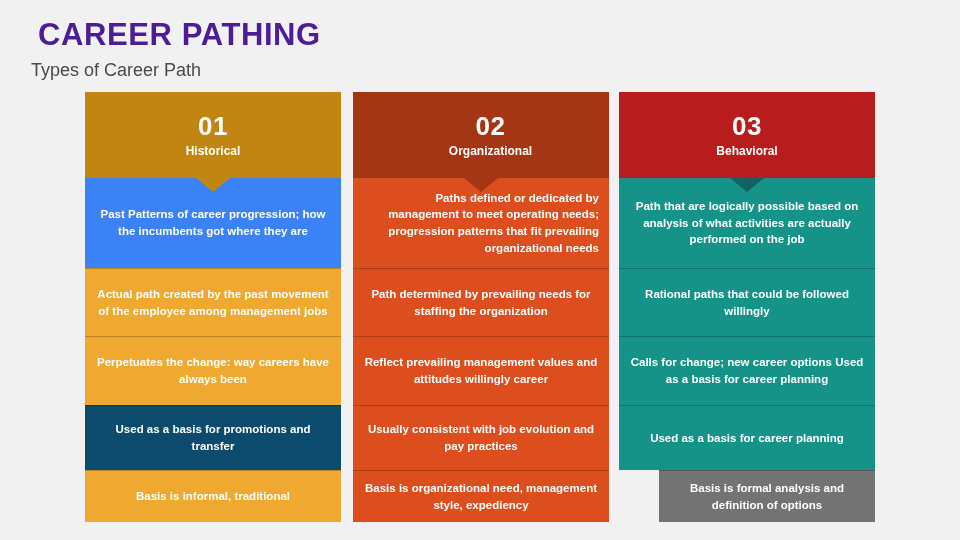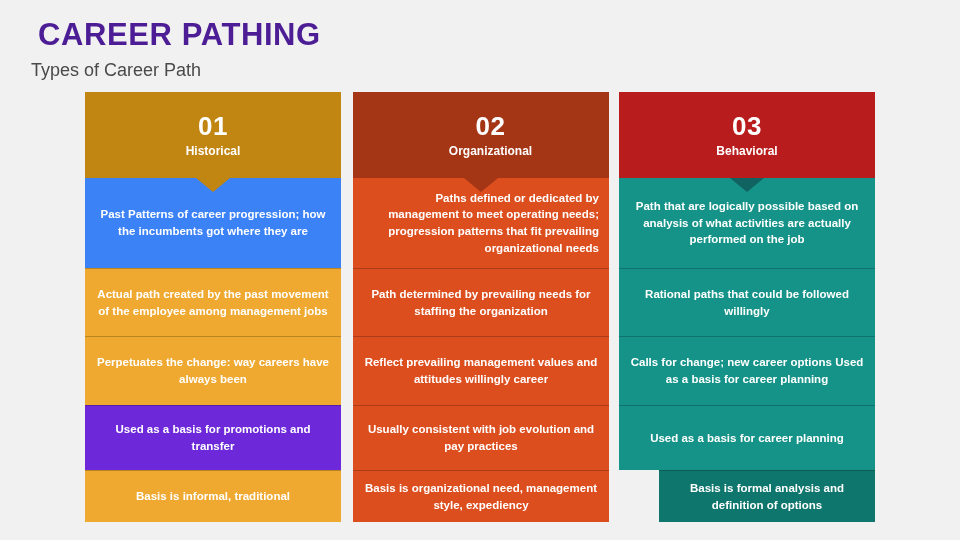--- a/index.html
+++ b/index.html
@@ -152,21 +152,21 @@
       <div class="col-body">
         <div class="cell cell-0" style="background: #3b82f6;">
             <span class="cell-text">Past Patterns of career progression; how the incumbents got where they are</span>
           </div>
         <div class="cell cell-1" style="background: rgb(239, 169, 48);">
             <span class="cell-text">Actual path created by the past movement of the employee among management jobs</span>
           </div>
         <div class="cell cell-2" style="background: rgb(239, 169, 48);">
             <span class="cell-text">Perpetuates the change: way careers have always been</span>
           </div>
-        <div class="cell cell-3" style="background: #6d28d9;">
+        <div class="cell cell-3" style="background: #0c4a6e;">
             <span class="cell-text">Used as a basis for promotions and transfer</span>
           </div>
         <div class="cell cell-4" style="background: rgb(239, 169, 48);">
             <span class="cell-text">Basis is informal, traditional</span>
           </div>
       </div>
     </div>
 
     <div class="col col-1">
       <div class="col-header" style="background: rgb(164, 53, 21); padding-left: 19px;">
@@ -205,20 +205,20 @@
           </div>
         <div class="cell cell-1" style="background: rgb(21, 147, 137);">
             <span class="cell-text">Rational paths that could be followed willingly</span>
           </div>
         <div class="cell cell-2" style="background: rgb(21, 147, 137);">
             <span class="cell-text">Calls for change; new career options Used as a basis for career planning</span>
           </div>
         <div class="cell cell-3" style="background: rgb(21, 147, 137);">
             <span class="cell-text">Used as a basis for career planning</span>
           </div>
-        <div class="cell cell-4" style="background: #0f766e; margin-left: 40px;">
+        <div class="cell cell-4" style="background: #737373; margin-left: 40px;">
             <span class="cell-text">Basis is formal analysis and definition of options</span>
           </div>
       </div>
     </div>
 
   </div>
 </div>
 
 </body></html>

